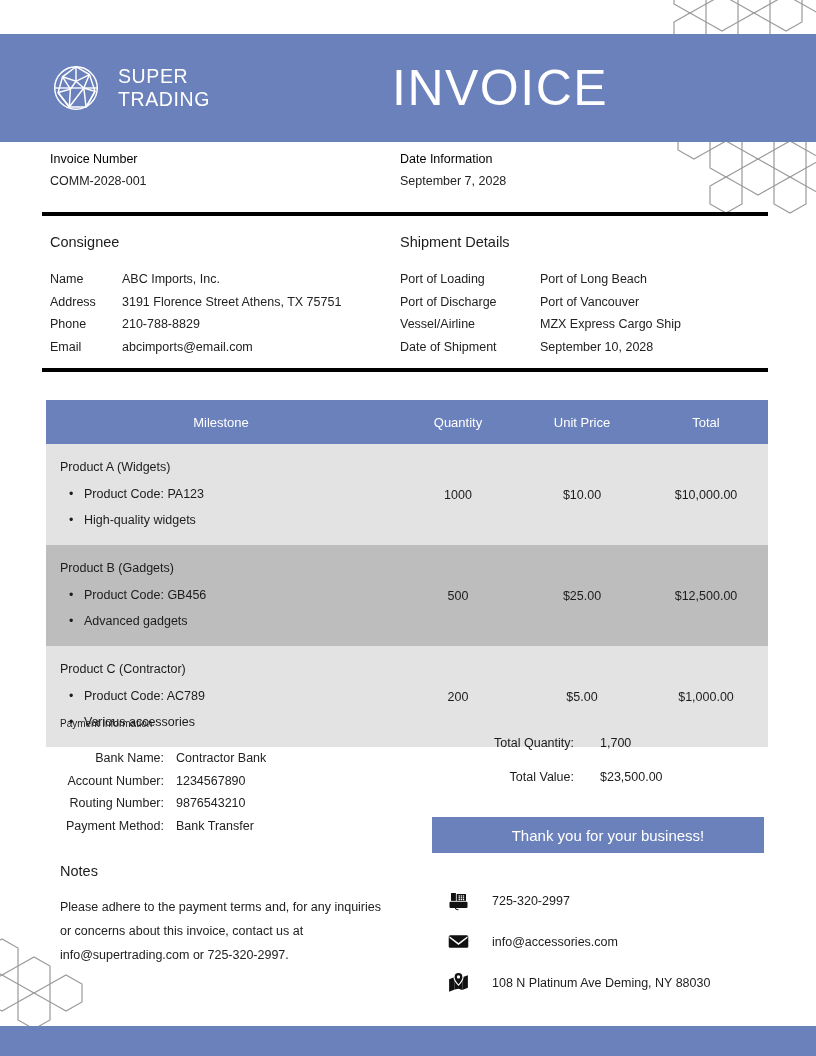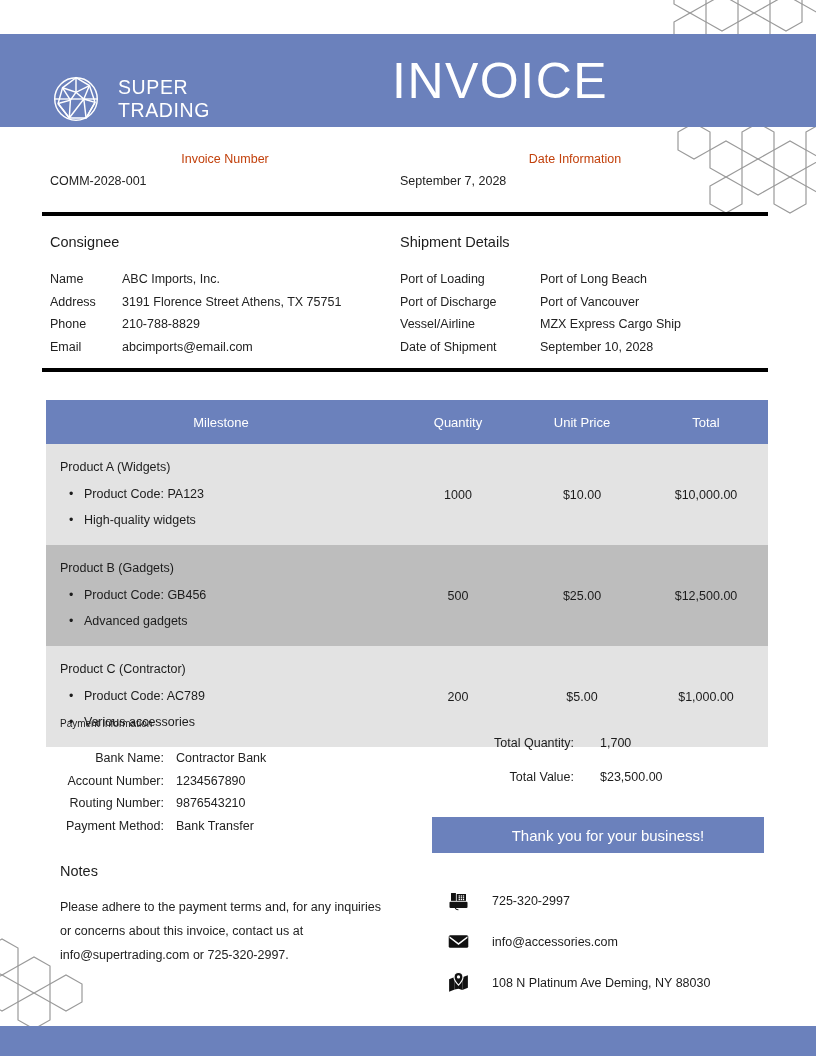--- a/index.html
+++ b/index.html
@@ -25,24 +25,24 @@
   .hex-deco { position: absolute; pointer-events: none; }
   .hex-top-right { top: -26px; right: -8px; }
   .hex-mid-right { top: 122px; right: -14px; }
   .hex-bottom-left { bottom: 24px; left: -42px; }
 
   
   .header-band {
     position: absolute;
     top: 34px; left: 0;
     width: 816px;
-    height: 93px;
+    height: 108px;
     background: #6b81bc;
     display: flex;
-    align-items: flex-end;
+    align-items: center;
   }
   .brand {
     display: flex;
     align-items: center;
     gap: 14px;
     margin-left: 48px;
   }
   .brand-logo { width: 56px; height: 56px; display: block; }
   .brand-name {
     color: #ffffff;
@@ -66,21 +66,21 @@
 
   
   .meta-row {
     position: absolute;
     top: 148px;
     left: 50px;
     width: 716px;
     display: flex;
   }
   .meta-col { width: 350px; }
-  .meta-label { font-size: 12.5px; color: #c2410c; line-height: 22px; text-align: center; }
+  .meta-label { font-size: 12.5px; color: #000000; line-height: 22px; }
   .meta-value { font-size: 12.5px; color: #222; line-height: 22px; }
 
   .rule-black {
     position: absolute;
     left: 42px;
     width: 726px;
     height: 4px;
     background: #000000;
   }
   .rule-1 { top: 212px; }

